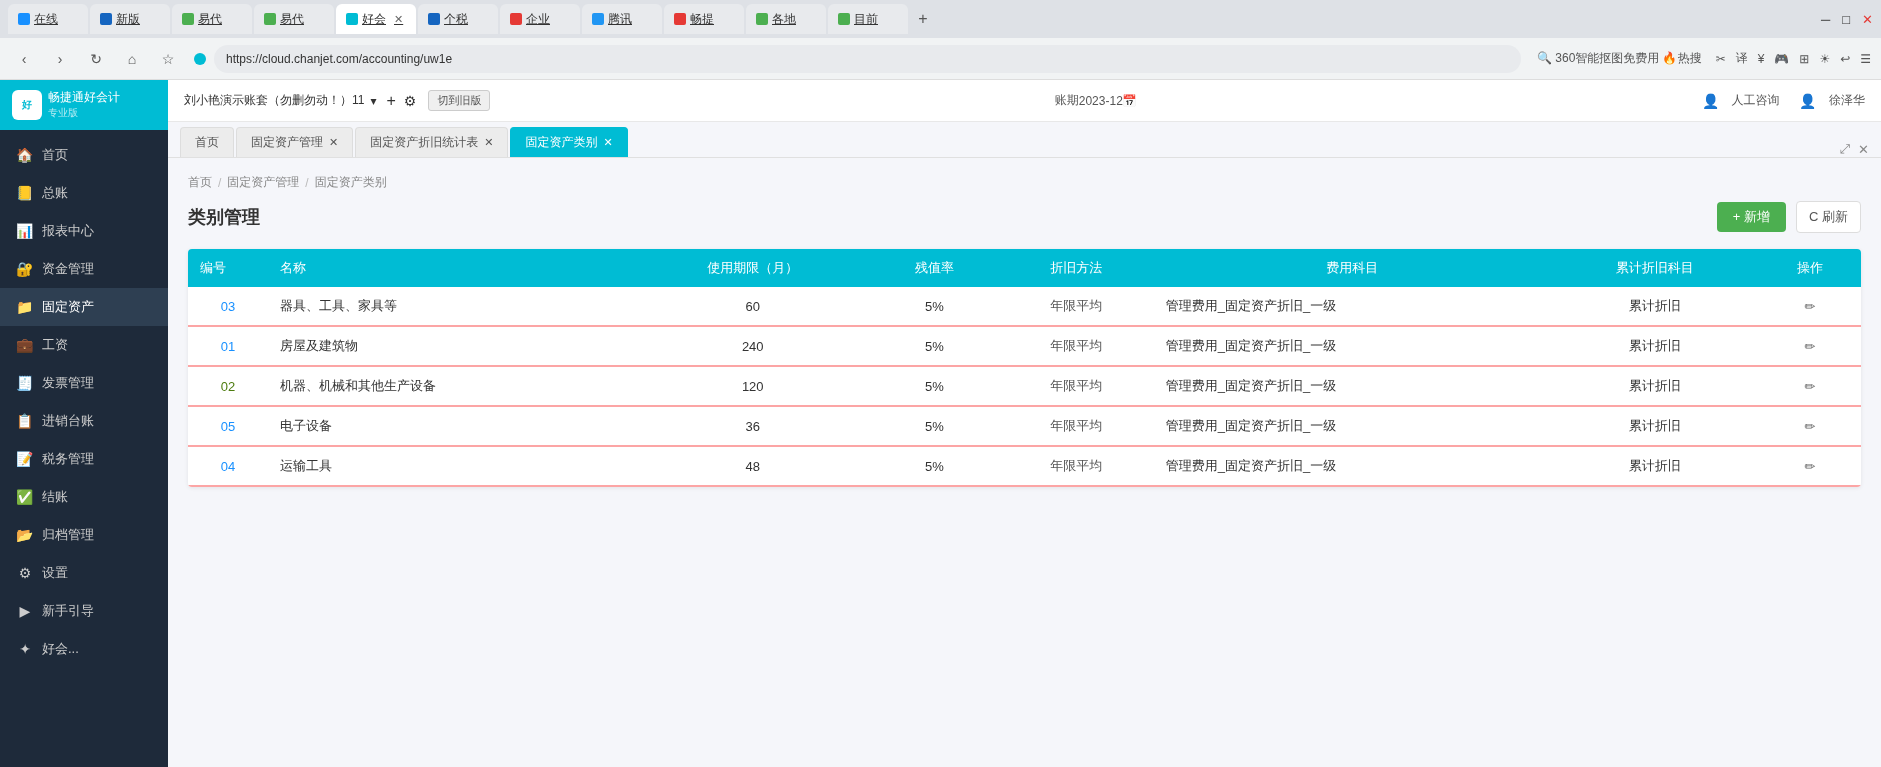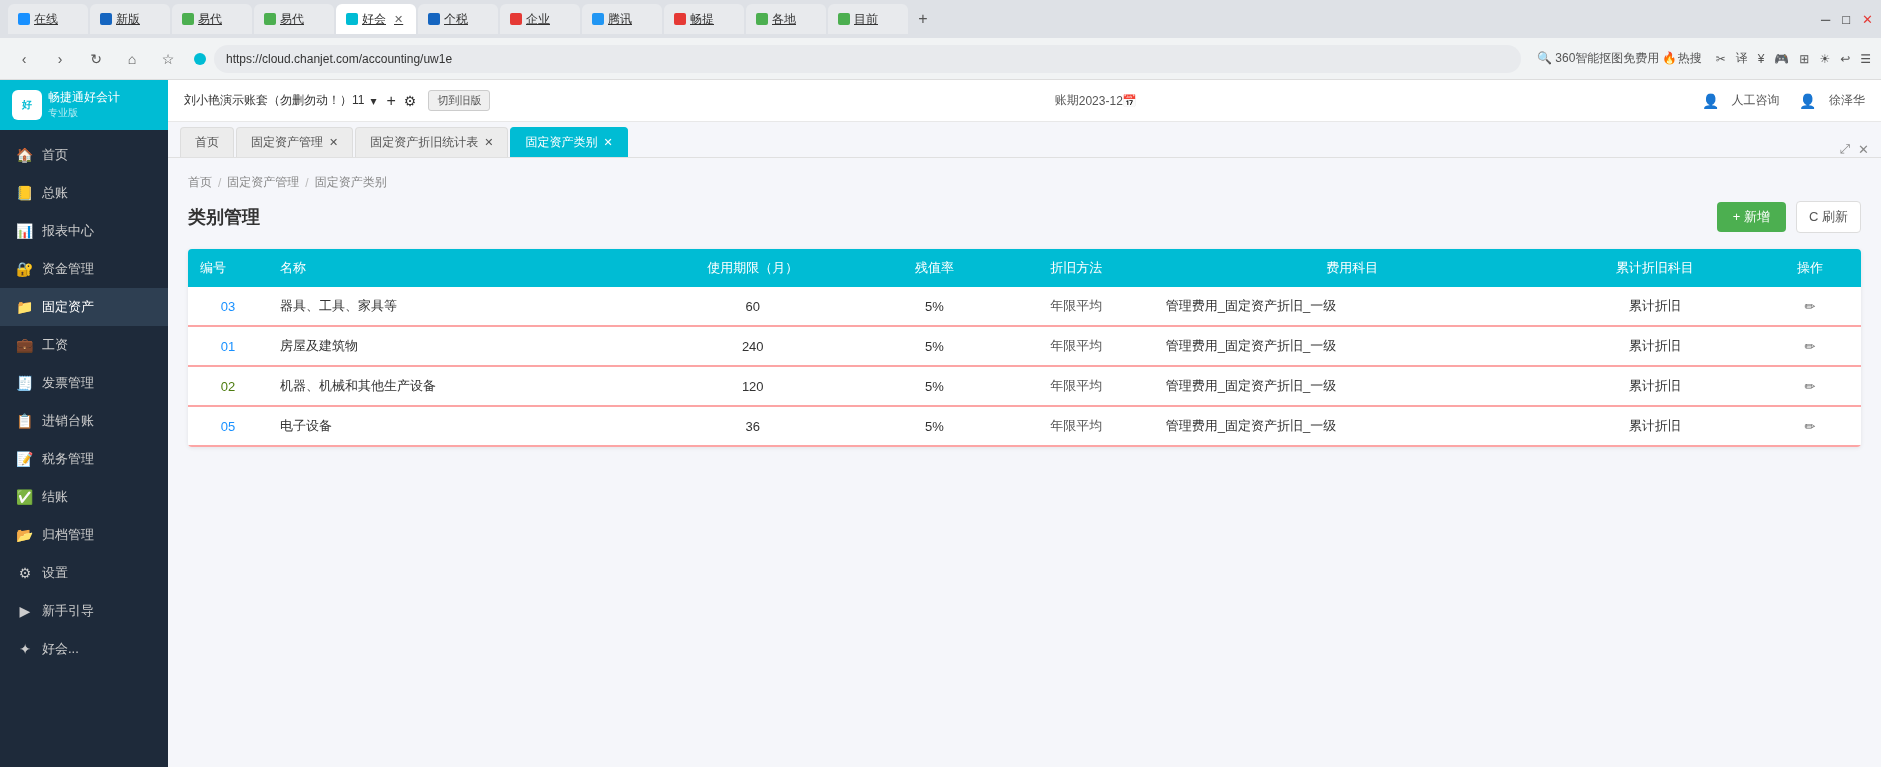--- a/index.html
+++ b/index.html
@@ -336,18 +336,28 @@
           <tr>
             <td style="color:#1890ff;">05</td>
             <td style="text-align:left;">电子设备</td>
             <td>36</td>
             <td>5%</td>
             <td>年限平均</td>
             <td style="text-align:left;">管理费用_固定资产折旧_一级</td>
             <td>累计折旧</td>
             <td><span class="edit-icon">✏</span></td>
           </tr>
+          <tr>
+            <td style="color:#1890ff;">04</td>
+            <td style="text-align:left;">运输工具</td>
+            <td>48</td>
+            <td>5%</td>
+            <td>年限平均</td>
+            <td style="text-align:left;">管理费用_固定资产折旧_一级</td>
+            <td>累计折旧</td>
+            <td><span class="edit-icon">✏</span></td>
+          </tr>
         </tbody>
       </table>
 
     </div>
   </div>
 </div>
 
 </body></html>

